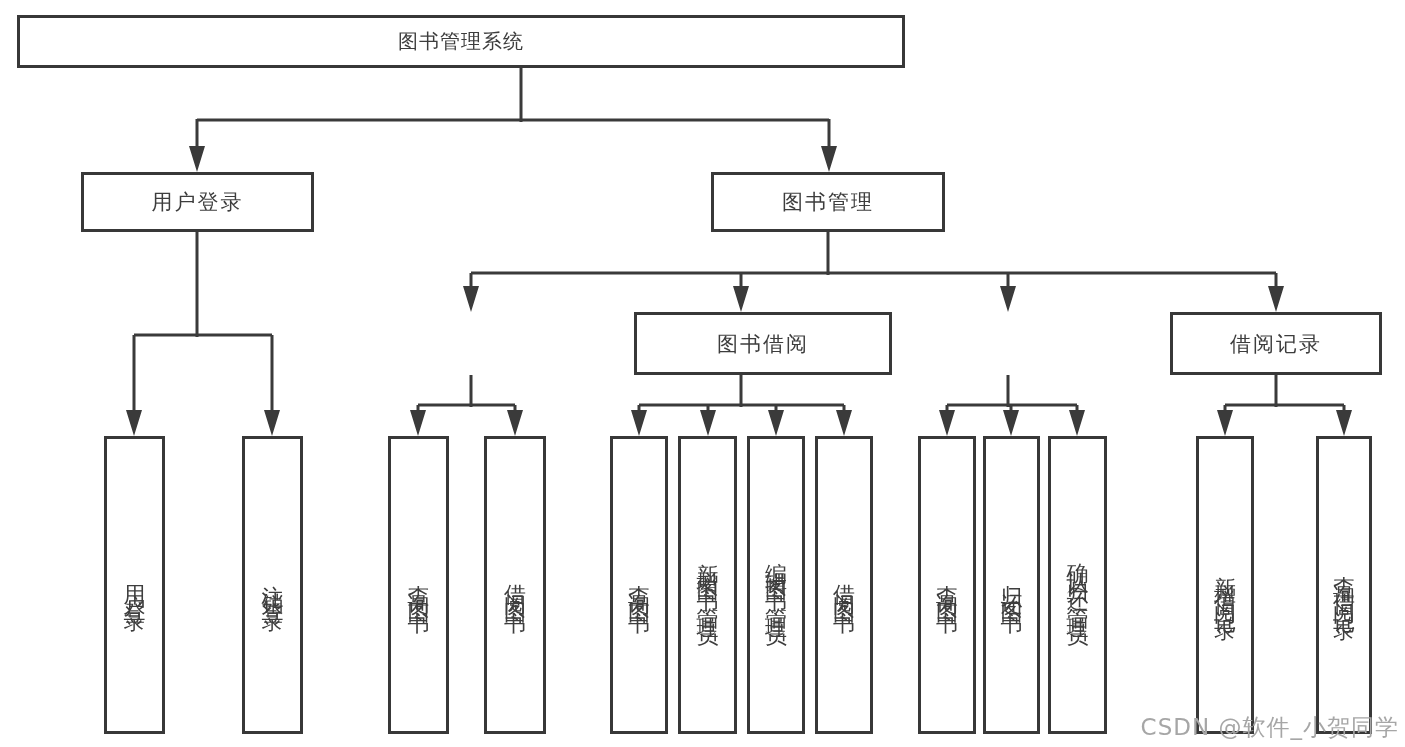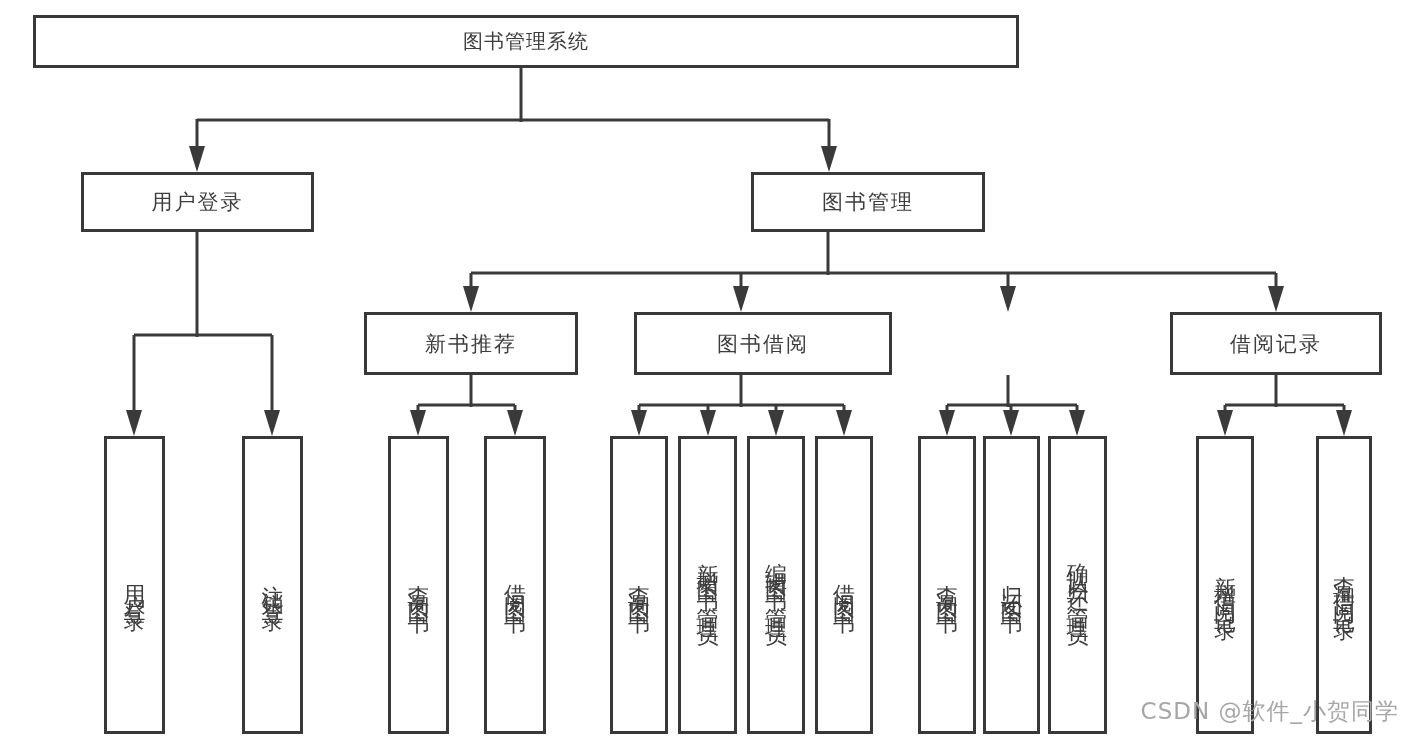--- a/index.html
+++ b/index.html
@@ -38,21 +38,21 @@
     writing-mode: vertical-rl;
     text-orientation: mixed;
     font-size: 22px;
     letter-spacing: 9px;
     line-height: 1;
     white-space: nowrap;
   }
   .watermark {
     position: absolute;
     right: 6px;
-    bottom: 20px;
+    bottom: 4px;
     font-size: 23px;
     color: #a6a6a6;
     letter-spacing: 1px;
     white-space: nowrap;
   }
 </style>
 </head>
 <body>
 
 <div class="stage">
@@ -72,34 +72,31 @@
          M1000,286 L1016,286 L1008,312 Z  M1268,286 L1284,286 L1276,312 Z
          M126,410 L142,410 L134,436 Z  M264,410 L280,410 L272,436 Z
          M410,410 L426,410 L418,436 Z  M507,410 L523,410 L515,436 Z
          M631,410 L647,410 L639,436 Z  M700,410 L716,410 L708,436 Z
          M768,410 L784,410 L776,436 Z  M836,410 L852,410 L844,436 Z
          M939,410 L955,410 L947,436 Z  M1003,410 L1019,410 L1011,436 Z
          M1069,410 L1085,410 L1077,436 Z
          M1217,410 L1233,410 L1225,436 Z  M1336,410 L1352,410 L1344,436 Z" fill="#3a3a3a" stroke="none"></path>
   </svg>
 
-  <div class="box root-box" style="left:33px; top:15px; width:986px; height:53px;">
+  <div class="box root-box" style="left:17px; top:15px; width:888px; height:53px;">
     <span class="hlabel">图书管理系统</span>
   </div>
 
   <div class="box" style="left:81px; top:172px; width:233px; height:60px;">
     <span class="hlabel">用户登录</span>
   </div>
-  <div class="box" style="left:711px; top:172px; width:234px; height:60px;margin-left:40px;">
+  <div class="box" style="left:711px; top:172px; width:234px; height:60px;">
     <span class="hlabel">图书管理</span>
   </div>
 
-  <div class="box" style="left:364px; top:312px; width:214px; height:63px;">
-    <span class="hlabel">新书推荐</span>
-  </div>
   <div class="box" style="left:634px; top:312px; width:258px; height:63px;">
     <span class="hlabel">图书借阅</span>
   </div>
   <div class="box" style="left:1170px; top:312px; width:212px; height:63px;">
     <span class="hlabel">借阅记录</span>
   </div>
 
   <div class="box" style="left:104px; top:436px; width:61px; height:298px;">
     <span class="vlabel">用户登录</span>
   </div>

